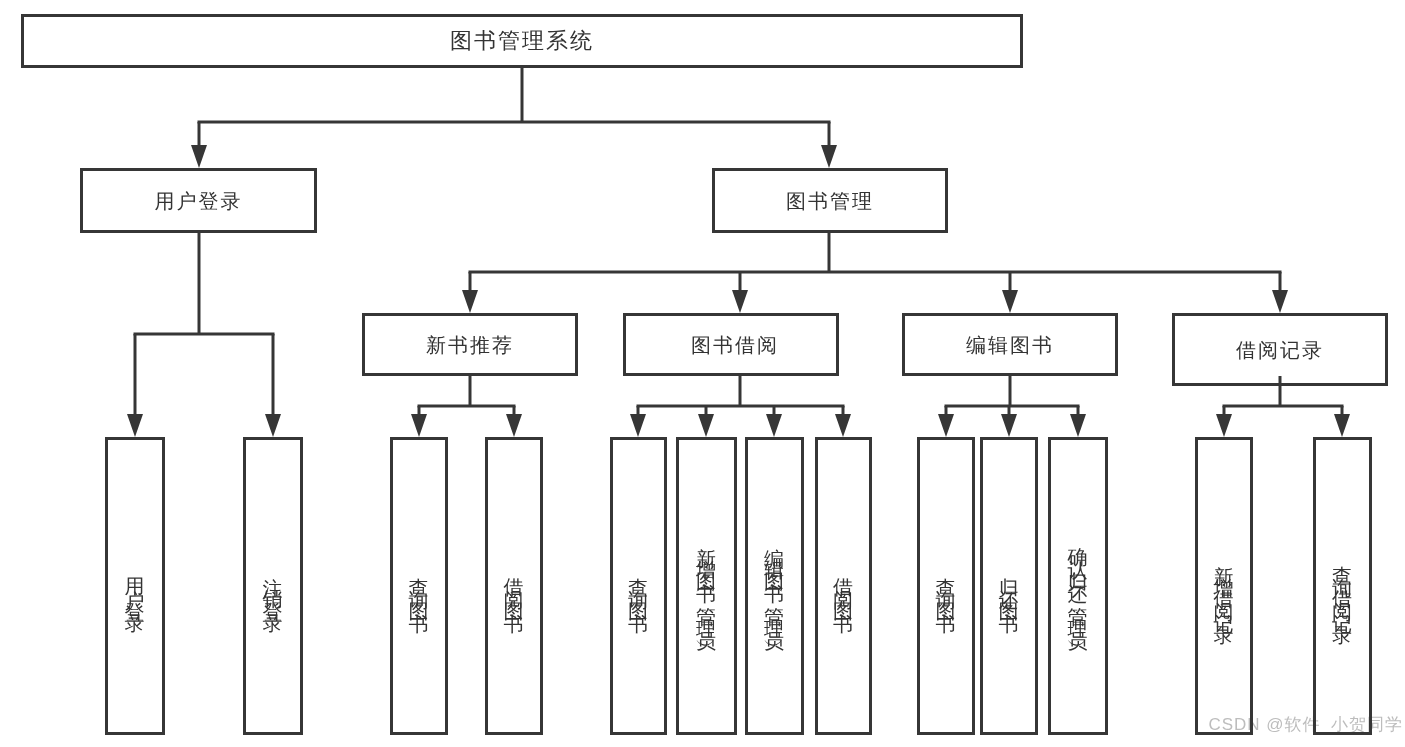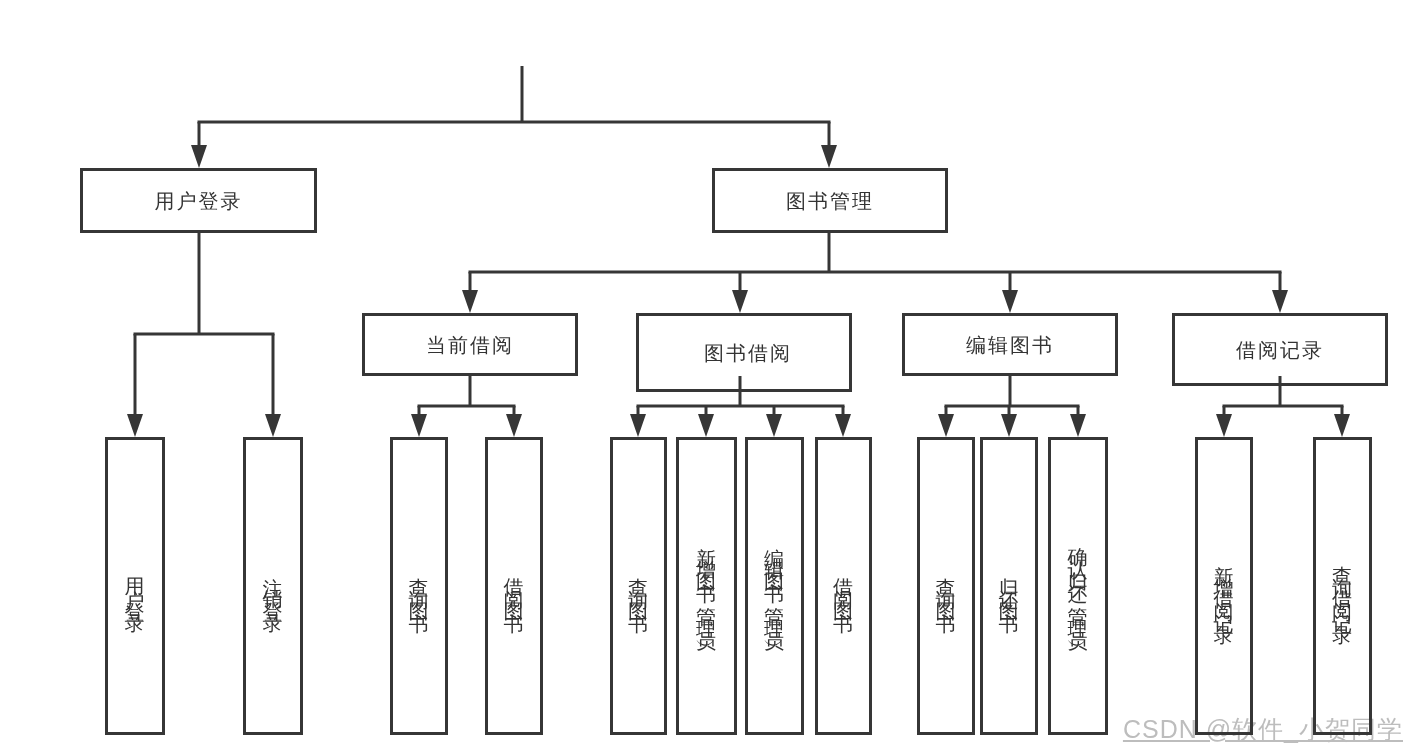--- a/index.html
+++ b/index.html
@@ -18,24 +18,23 @@
   }
   #connectors{
     position:absolute;left:0;top:0;width:1405px;height:747px;
     z-index:1;color:var(--line);
   }
   #connectors line{stroke:currentColor;stroke-width:3;}
   #connectors polygon{fill:currentColor;stroke:none;}
   .watermark{
     position:absolute;z-index:2;
     right:2px;top:713px;
-    font-size:25px;letter-spacing:1px;
+    font-size:17px;letter-spacing:1px;
     color:var(--watermark);
     white-space:nowrap;
-    text-decoration:underline;
   }
   .node{
     position:absolute;z-index:3;
     box-sizing:border-box;
     border:3px solid var(--line);
     background:transparent;
     display:flex;align-items:center;justify-content:center;
     color:var(--text);
   }
   .node .htext{
@@ -130,32 +129,35 @@
       <line x1="1222.5" y1="406" x2="1343.5" y2="406"></line>
       <line x1="1224" y1="406" x2="1224" y2="416"></line>
       <polygon points="1216,414 1232,414 1224,437"></polygon>
       <line x1="1342" y1="406" x2="1342" y2="416"></line>
       <polygon points="1334,414 1350,414 1342,437"></polygon>
     </g>
   </svg>
 
   <div class="watermark">CSDN @软件_小贺同学</div>
 
+  <div class="node lvl1" style="left:21px;top:14px;width:1002px;height:54px;">
+    <span class="htext">图书管理系统</span>
+  </div>
 
   <div class="node lvl2" style="left:80px;top:168px;width:237px;height:65px;">
     <span class="htext">用户登录</span>
   </div>
   <div class="node lvl2" style="left:712px;top:168px;width:236px;height:65px;">
     <span class="htext">图书管理</span>
   </div>
 
   <div class="node lvl3" style="left:362px;top:313px;width:216px;height:63px;">
-    <span class="htext">当前借阅</span>
-  </div>
-  <div class="node lvl3" style="left:636px;top:313px;width:216px;height:79px;padding-left:8px;">
+    <span class="htext">新书推荐</span>
+  </div>
+  <div class="node lvl3" style="left:623px;top:313px;width:216px;height:63px;padding-left:8px;">
     <span class="htext">图书借阅</span>
   </div>
   <div class="node lvl3" style="left:902px;top:313px;width:216px;height:63px;">
     <span class="htext">编辑图书</span>
   </div>
   <div class="node lvl3" style="left:1172px;top:313px;width:216px;height:73px;">
     <span class="htext">借阅记录</span>
   </div>
 
   <div class="node leaf" style="left:105px;top:437px;width:60px;height:298px;">

